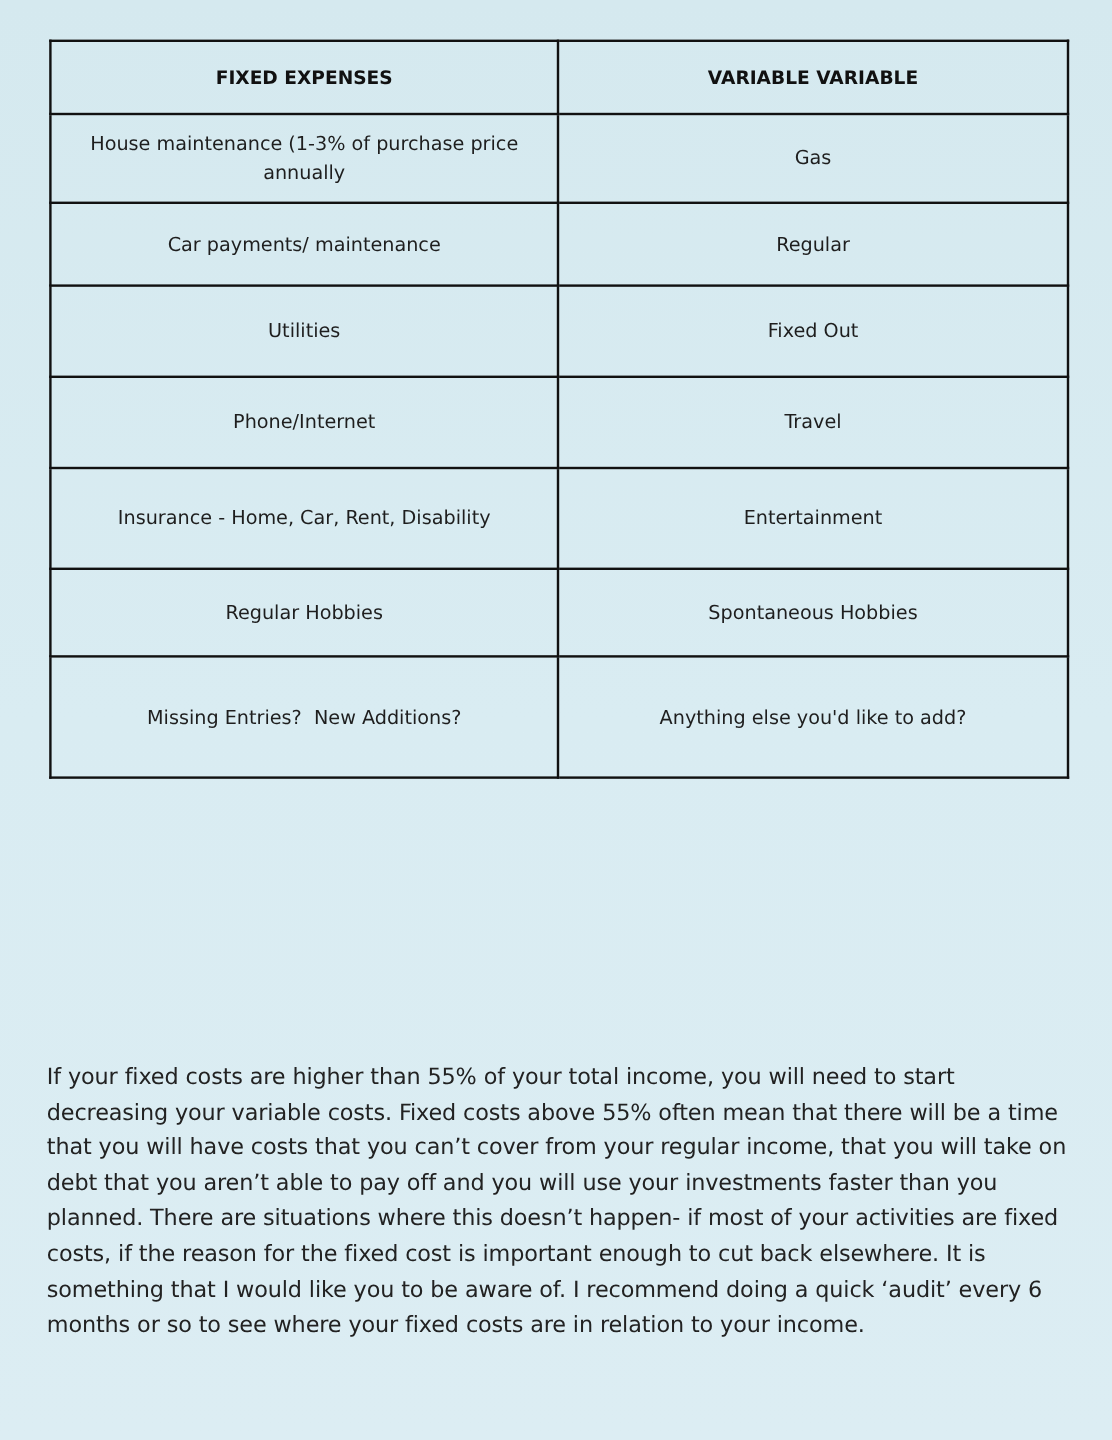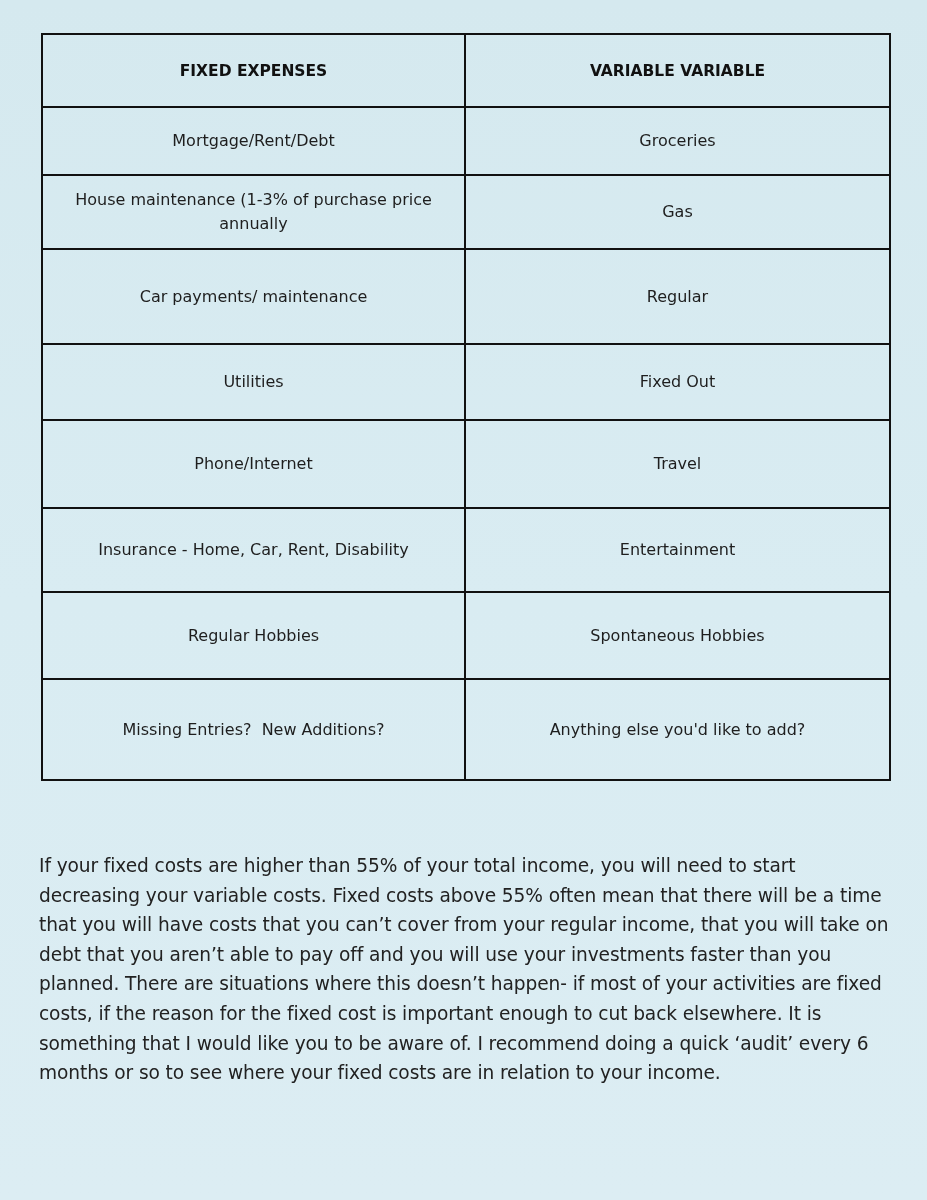--- a/index.html
+++ b/index.html
@@ -36,69 +36,65 @@
     .expense-table th {
       font-weight: bold;
       font-size: 15.5px;
       color: #111;
     }
     .expense-table col.c1 { width: 423px; }
     .expense-table col.c2 { width: 425px; }
     .para {
       position: absolute;
       left: 39px;
-      top: 851px;
+      top: 883px;
       width: 860px;
       font-size: 18.6px;
       line-height: 29.6px;
       color: #222;
       margin: 0;
       letter-spacing: -0.1px;
     }
   </style>
 </head>
 <body>
 
 <table class="expense-table">
   <colgroup>
       <col class="c1">
       <col class="c2">
     </colgroup>
   <thead>
-    <tr style="height:73px">
+    <tr style="height:61px">
       <th>FIXED EXPENSES</th>
       <th>VARIABLE VARIABLE</th>
     </tr>
   </thead>
   <tbody>
-    <tr style="height:68px">
-      <td>Mortgage/Rent/Debt</td>
-      <td>Groceries</td>
-    </tr>
     <tr style="height:74px">
       <td>House maintenance (1-3% of purchase price annually</td>
       <td>Gas</td>
     </tr>
-    <tr style="height:95px">
+    <tr style="height:69px">
       <td>Car payments/ maintenance</td>
       <td>Regular</td>
     </tr>
     <tr style="height:76px">
       <td>Utilities</td>
       <td>Fixed Out</td>
     </tr>
-    <tr style="height:88px">
+    <tr style="height:76px">
       <td>Phone/Internet</td>
       <td>Travel</td>
     </tr>
     <tr style="height:84px">
       <td>Insurance - Home, Car, Rent, Disability</td>
       <td>Entertainment</td>
     </tr>
-    <tr style="height:87px">
+    <tr style="height:73px">
       <td>Regular Hobbies</td>
       <td>Spontaneous Hobbies</td>
     </tr>
     <tr style="height:101px">
       <td style="white-space:pre-wrap">Missing Entries?  New Additions?</td>
       <td>Anything else you'd like to add?</td>
     </tr>
   </tbody>
 </table>
 

